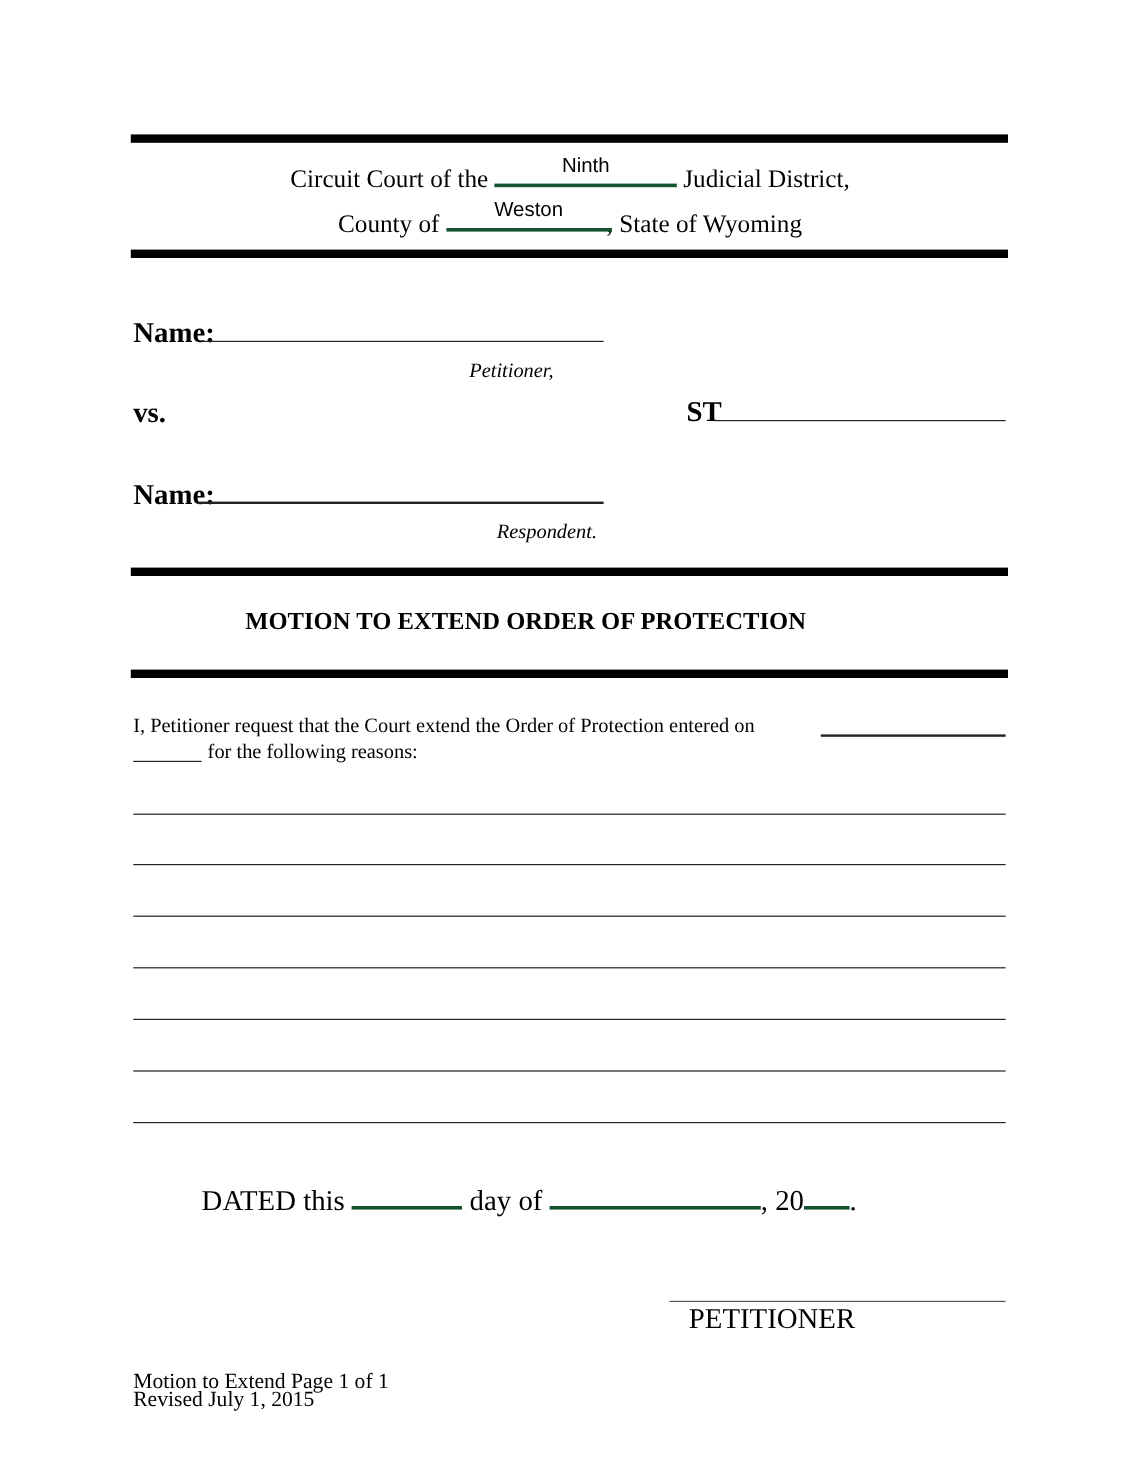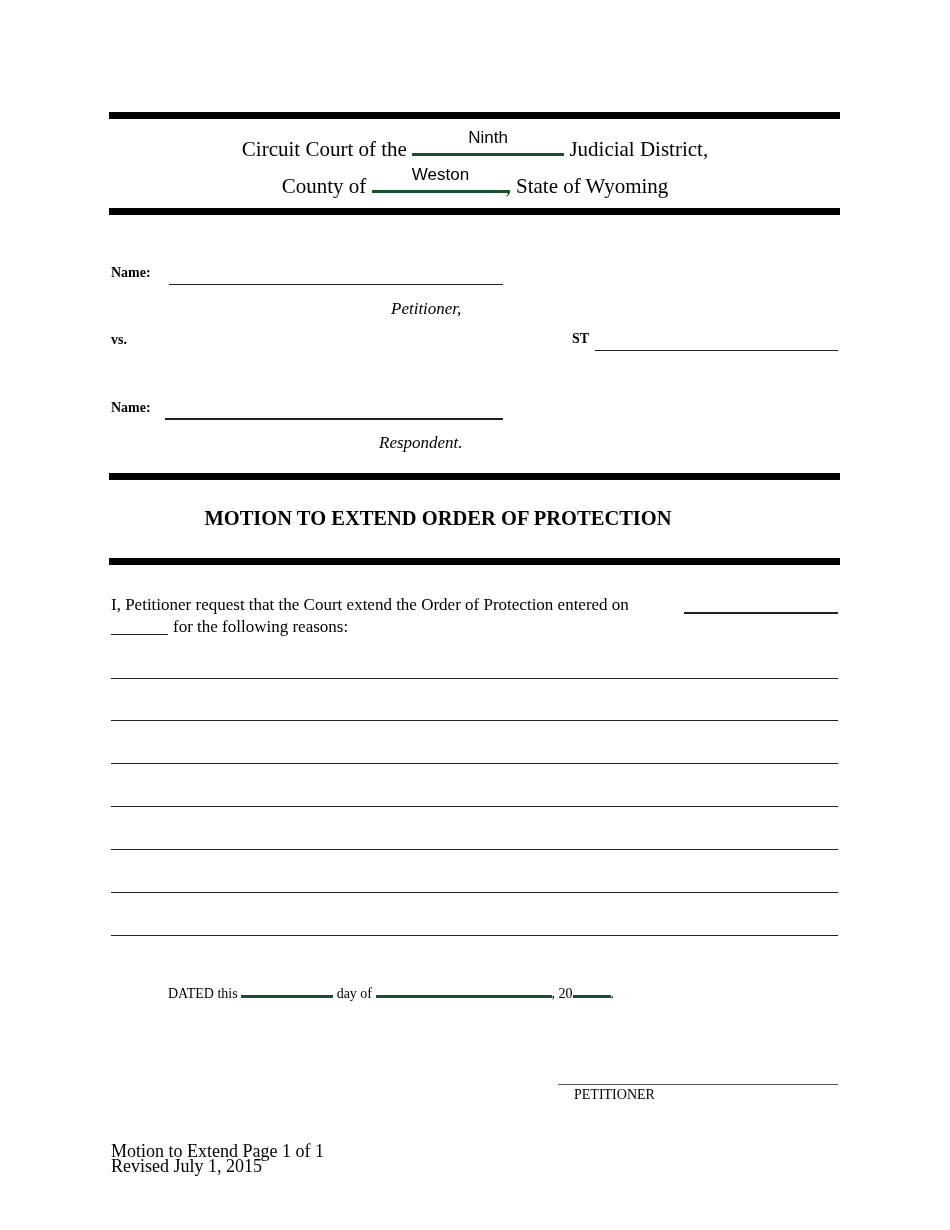--- a/index.html
+++ b/index.html
@@ -7,21 +7,21 @@
          font-family: "Liberation Serif", "DejaVu Serif", serif; color: #000; }
   .abs { position: absolute; }
   .bar { position: absolute; left: 109px; width: 731px; height: 7px; background: #000; }
   .rule { position: absolute; height: 0; border-top: 1px solid #222; }
   .hdr-line { position: absolute; left: 0; width: 950px; text-align: center; font-size: 21px; white-space: nowrap; }
   .blank { display: inline-block; border-bottom: 3px solid #14532d; position: relative; vertical-align: baseline; height: 1em; }
   .fill { position: absolute; left: 0; right: 0; bottom: 7px; text-align: center;
           font-family: "Liberation Sans", "DejaVu Sans", sans-serif; font-size: 17px; line-height: 1; }
   .bold { font-weight: bold; }
   .ital { font-style: italic; }
-  .t18 { font-size: 14px; }
+  .t18 { font-size: 24px; }
   .t17 { font-size: 17px; }
   .t13 { font-size: 18px; line-height: 15px; }
 </style>
 </head>
 <body>
 
 <div class="bar" style="top:112px;"></div>
 
 <div class="hdr-line" style="top:132px;">
   <span>Circuit Court of the</span>
@@ -46,21 +46,21 @@
 <div class="abs ital t17" style="left:391px; top:299px;">Petitioner,</div>
 
 <div class="abs bold t18" style="left:111px; top:332px;">vs.</div>
 
 <div class="abs bold t18" style="left:572px; top:331px;">ST</div>
 <div class="rule" style="left:595px; top:350px; width:243px;"></div>
 
 <div class="abs bold t18" style="left:111px; top:400px;">Name:</div>
 <div class="rule" style="left:165px; top:418px; width:338px; border-top-width:2px;"></div>
 
-<div class="abs ital t17" style="left:379px; top:433px;text-align:right;">Respondent.</div>
+<div class="abs ital t17" style="left:414px; top:433px;text-align:right;">Respondent.</div>
 
 <div class="bar" style="top:473px;"></div>
 <div class="abs bold" style="left:0; width:876px; text-align:center; top:507px; font-size:20.5px;">MOTION TO EXTEND ORDER OF PROTECTION</div>
 <div class="bar" style="top:558px;"></div>
 
 <div class="abs t17" style="left:111px; top:595px; white-space:nowrap;">I, Petitioner request that the Court extend the Order of Protection entered on</div>
 <div class="rule" style="left:684px; top:612px; width:154px; border-top-width:2px;"></div>
 <div class="rule" style="left:111px; top:634px; width:57px;"></div>
 <div class="abs t17" style="left:173px; top:617px; white-space:nowrap;">for the following reasons:</div>
 

